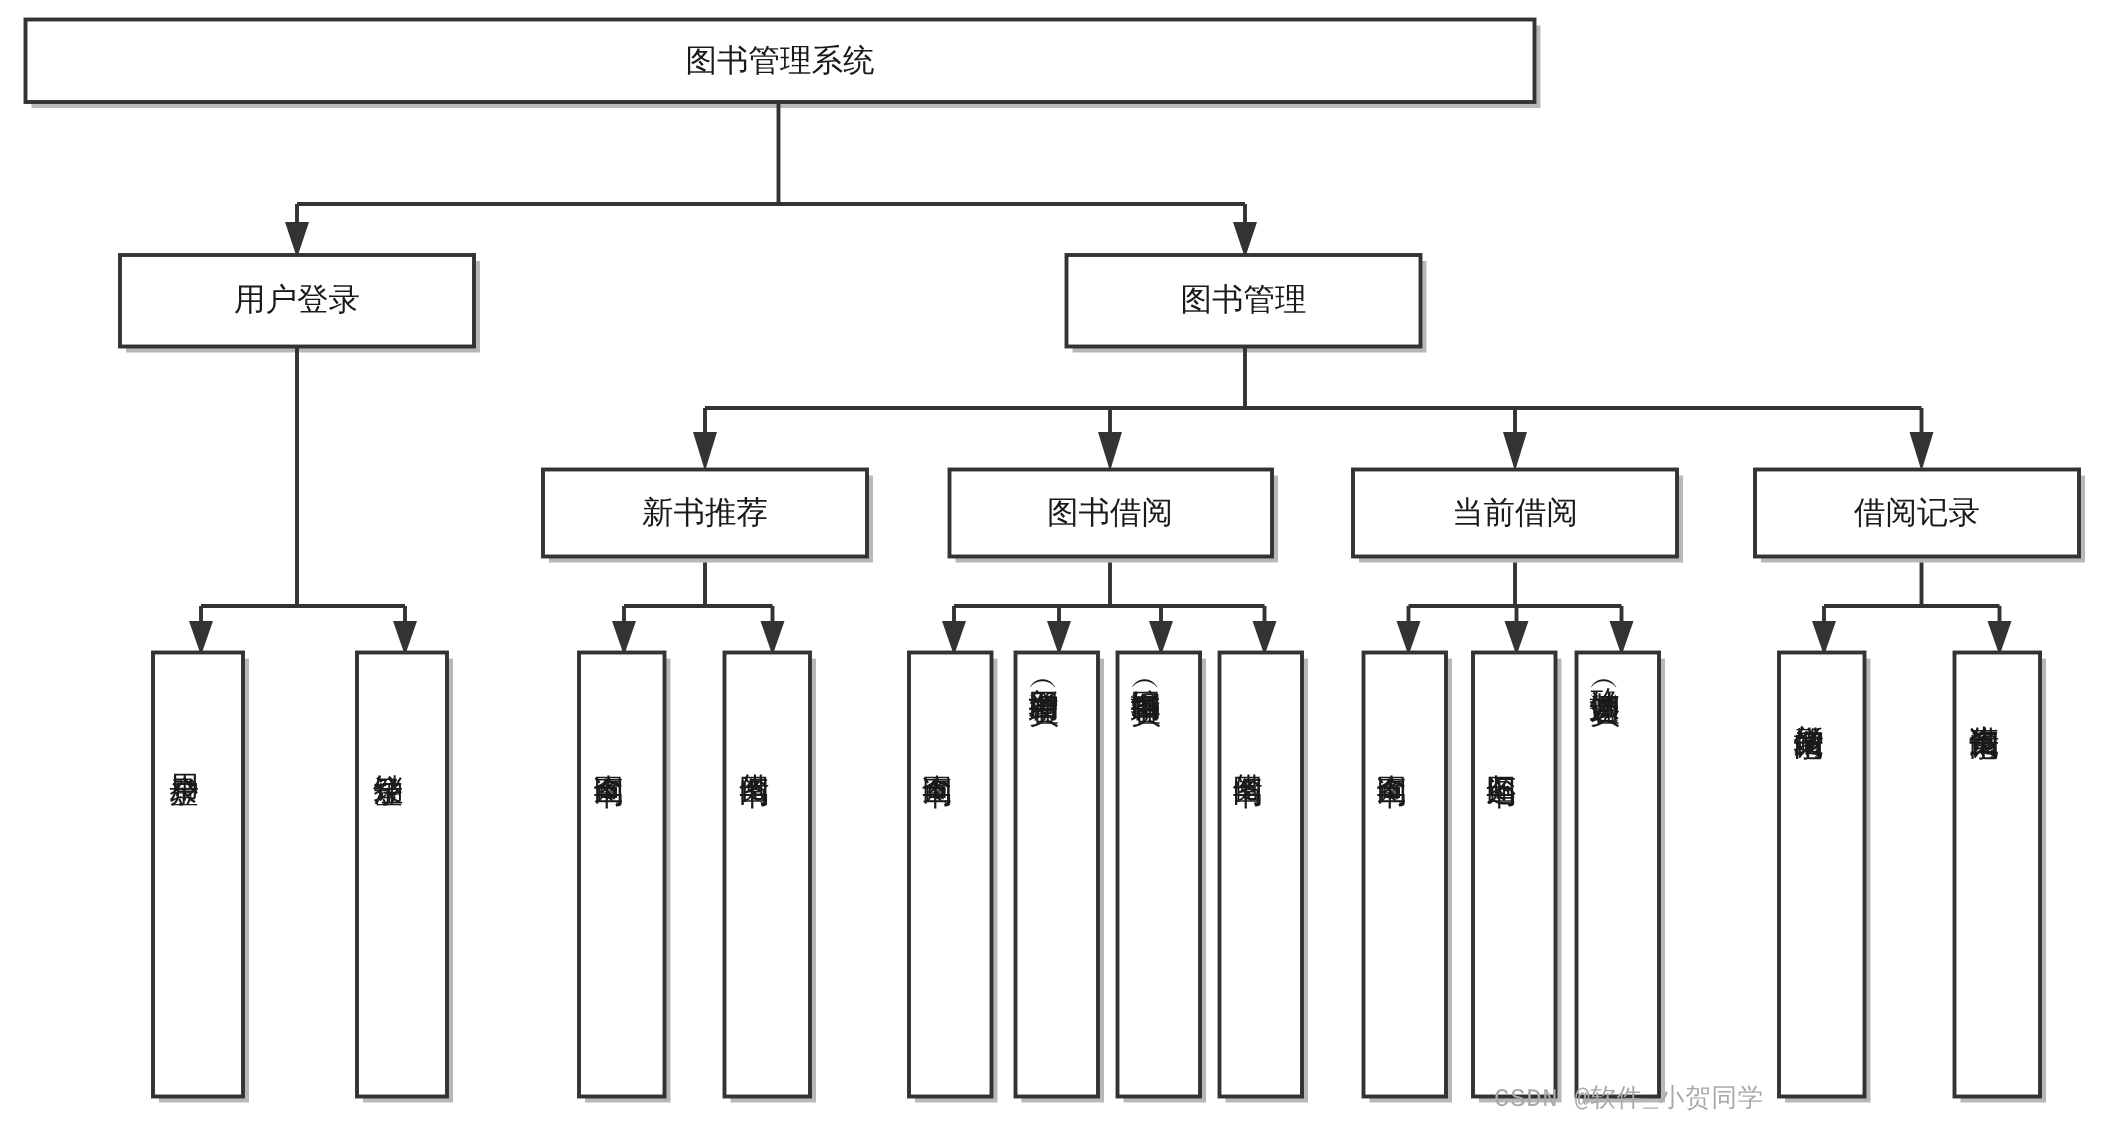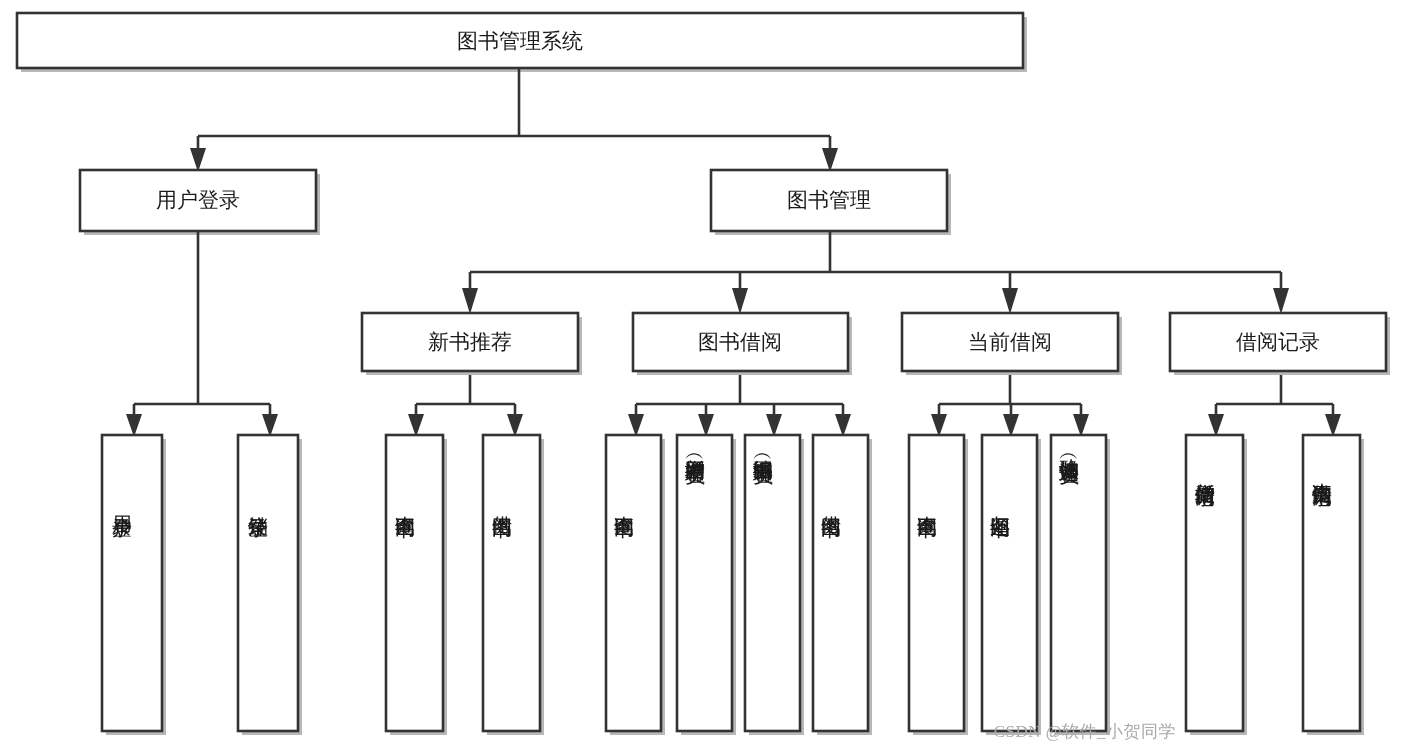--- a/index.html
+++ b/index.html
@@ -63,21 +63,21 @@
     text-orientation: upright;
     letter-spacing: 1px;
     white-space: nowrap;
     text-align: start;
     pointer-events: none;
   }
   .watermark {
     position: absolute;
     right: 8px;
     bottom: 4px;
-    font-family: Liberation Serif, serif;
+    font-family: Liberation Mono, monospace;
     font-size: 17px;
     color: #a9a9a9;
     letter-spacing: 0.5px;
     white-space: nowrap;
     text-align: right;
   }
 </style>
 </head>
 <body>
 

